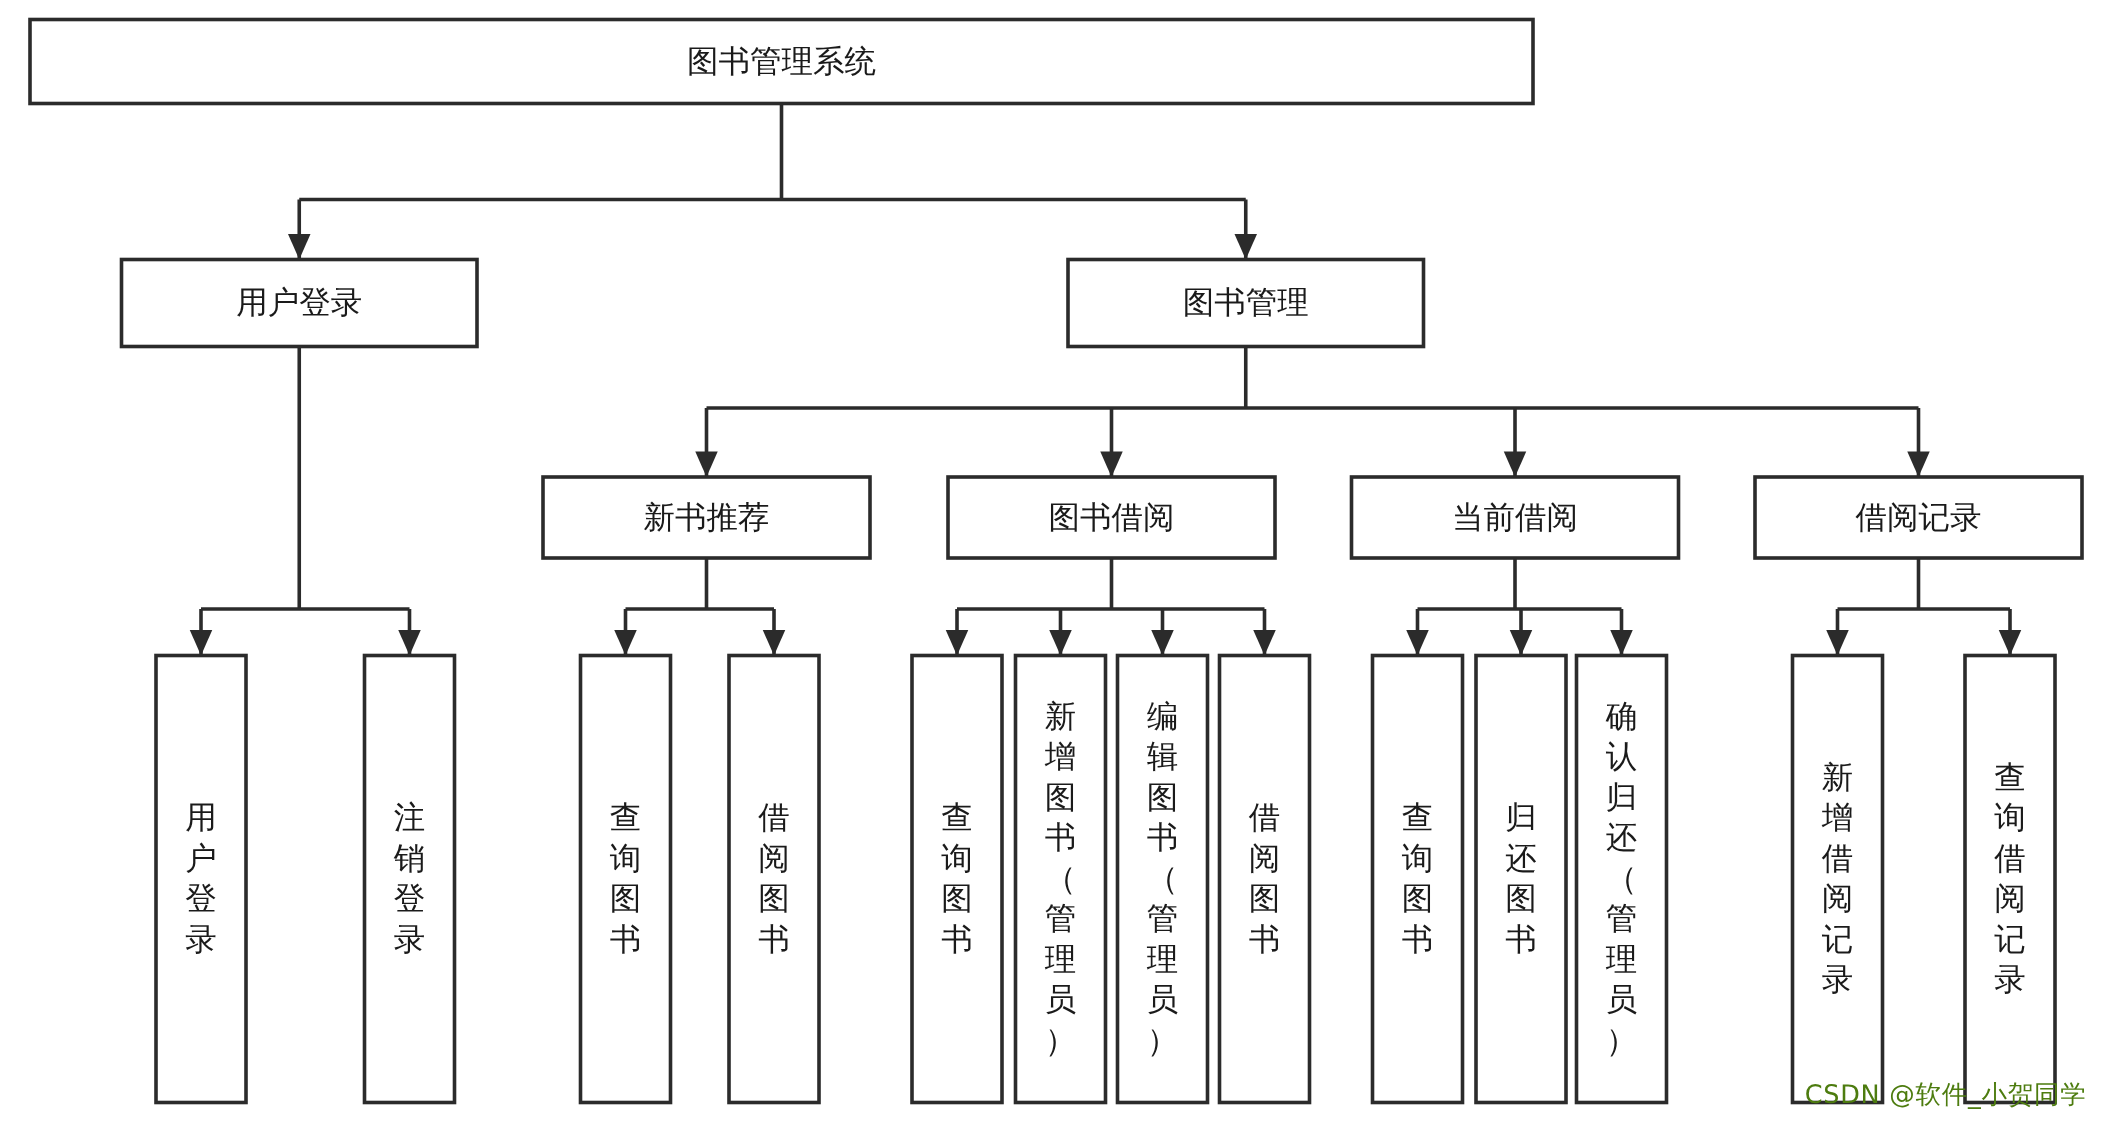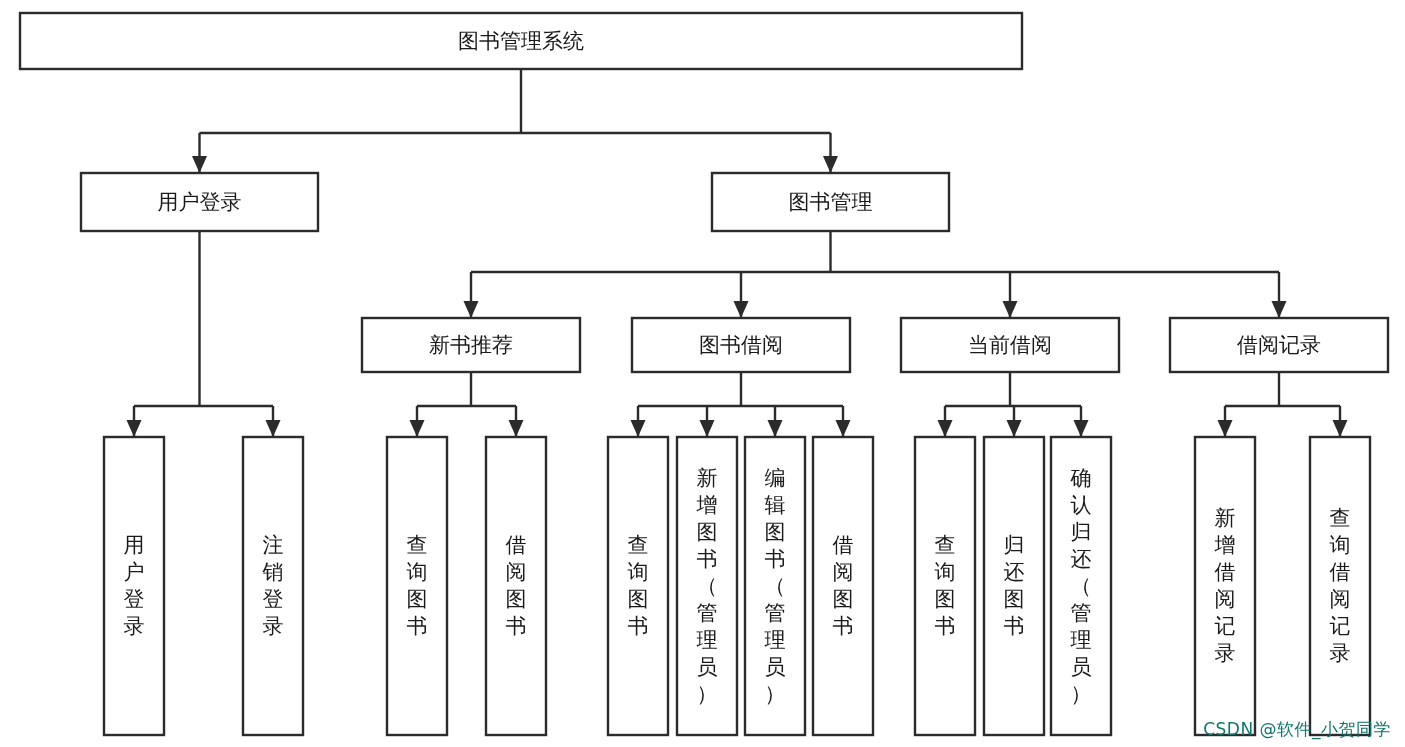--- a/index.html
+++ b/index.html
@@ -48,21 +48,21 @@
     fill: #1a1a1a;
     text-anchor: middle;
     dominant-baseline: middle;
   }
   .watermark {
     position: absolute;
     right: 14px;
     bottom: 6px;
     font-family: "DejaVu Sans", "Liberation Sans", sans-serif;
     font-size: 17px;
-    color: #0f766e;
+    color: #4d7c0f;
     letter-spacing: 0.5px;
     white-space: nowrap;
     user-select: none;
   }
 </style>
 </head>
 <body>
 
 <div id="diagram-root">
 

